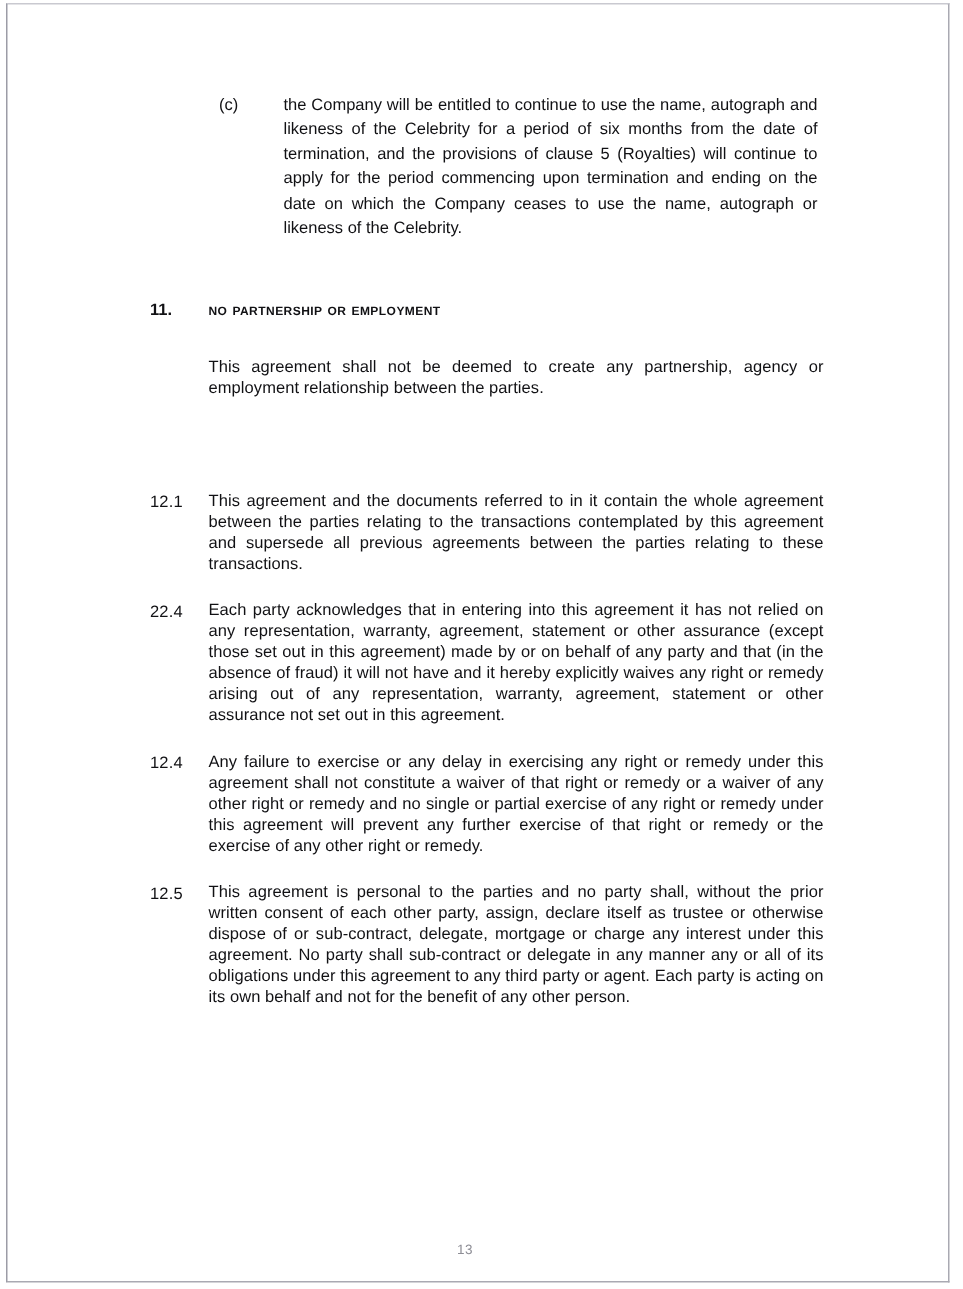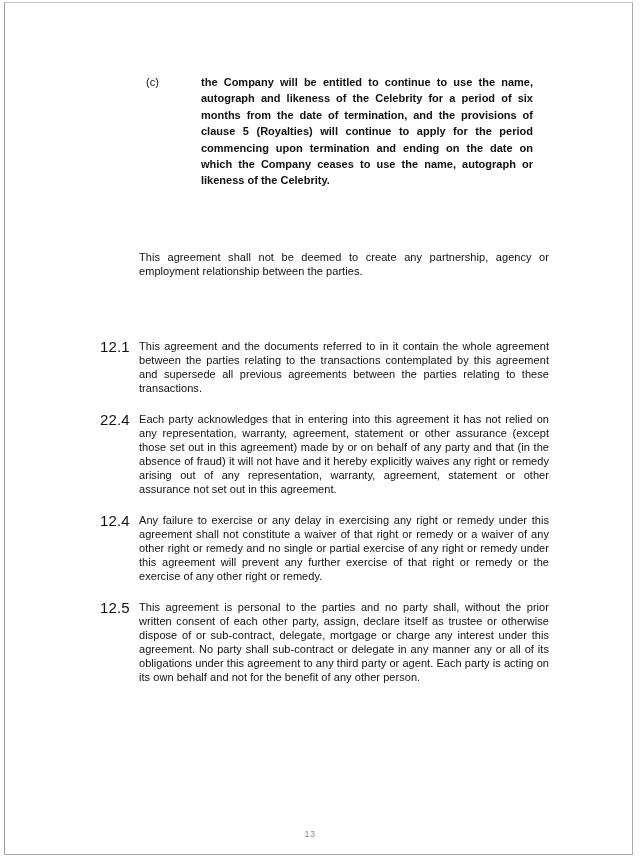--- a/index.html
+++ b/index.html
@@ -42,21 +42,21 @@
   .clause {
     position: relative;
     margin: 0 0 17px 0;
     padding-left: 39px;       
   }
   .clause .marker {
     position: absolute;
     left: 0;
     top: 0;
     width: 36px;
-    font-size: 15px;
+    font-size: 11px;
     line-height: 16.4px;
     color: #111114;
     letter-spacing: 0.1px;
   }
   .clause .ctext {
     font-size: 11px;
     line-height: 14px;
     color: #111114;
     text-align: justify;
     text-justify: inter-word;
@@ -86,22 +86,21 @@
     font-size: 11px;
     line-height: 16.4px;
     color: #111114;
   }
   .subclause .ctext {
     font-size: 11px;
     line-height: 16.4px;
     color: #111114;
     text-align: justify;
     text-justify: inter-word;
-    margin: 16px;
-    font-weight: bold;
+    margin: 4px;
   }
 
   
   .heading {
     position: relative;
     padding-left: 39px;
     margin: 0 0 0 0;
   }
   .heading .marker {
     position: absolute;
@@ -148,20 +147,24 @@
 
     <div class="frame">
 
       <div class="subclause">
         <span class="marker">(c)</span>
         <p class="ctext">the Company will be entitled to continue to use the name, autograph and likeness of the Celebrity for a period of six months from the date of termination, and the provisions of clause 5 (Royalties) will continue to apply for the period commencing upon termination and ending on the date on which the Company ceases to use the name, autograph or likeness of the Celebrity.</p>
       </div>
 
       <div class="spacer-22"></div>
 
+      <div class="heading">
+        <span class="marker">11.</span>
+        <p class="htext">No partnership or employment</p>
+      </div>
 
       <div class="spacer-22"></div>
 
       <div class="clause">
         <span class="marker"></span>
         <p class="ctext">This agreement shall not be deemed to create any partnership, agency or employment relationship between the parties.</p>
       </div>
 
       <div class="spacer-22"></div>
 

